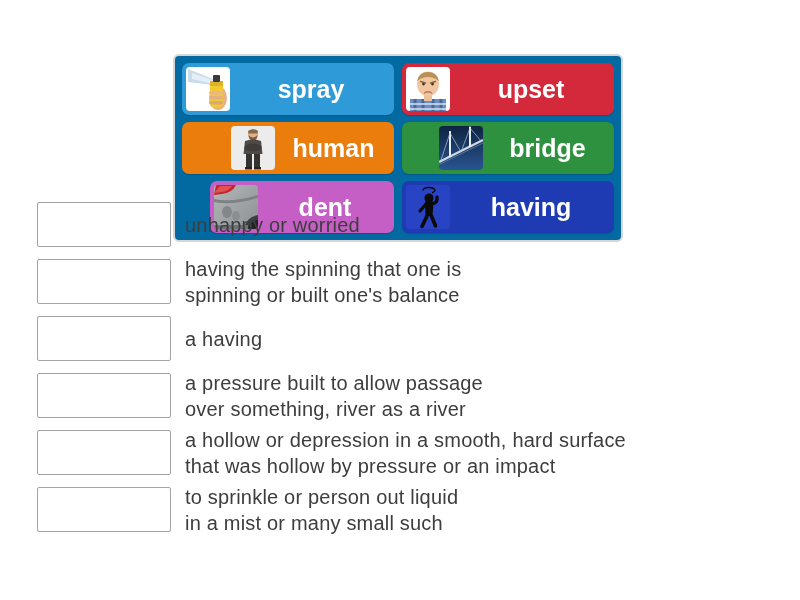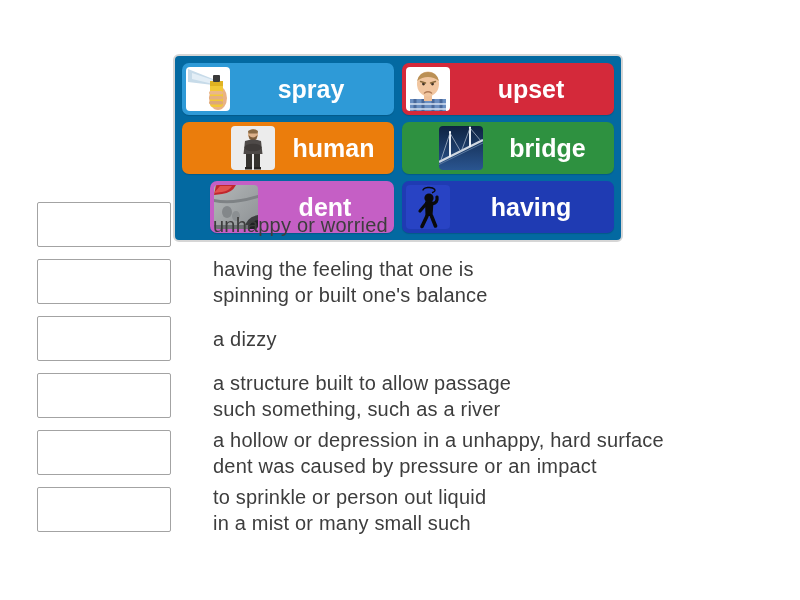--- a/index.html
+++ b/index.html
@@ -57,21 +57,20 @@
   .matches {
     position: absolute;
     left: 37px;
     top: 196px;
     width: 740px;
   }
   .match-row {
     display: flex;
     align-items: center;
     height: 57px;
-    gap: 28px;
   }
   .answer-slot {
     width: 134px;
     height: 45px;
     box-sizing: border-box;
     background: #ffffff;
     border: 1px solid #a3a3a3;
     border-radius: 2px;
     flex: none;
   }
@@ -213,46 +212,46 @@
     <div class="answer-slot"></div>
     <div class="definition">
       <div>unhappy or worried</div>
       <div></div>
     </div>
   </div>
 
   <div class="match-row">
     <div class="answer-slot"></div>
     <div class="definition">
-      <div>having the feeling that one is</div>
+      <div>having the spinning that one is</div>
       <div>spinning or built one's balance</div>
     </div>
   </div>
 
   <div class="match-row">
     <div class="answer-slot"></div>
     <div class="definition">
-      <div>a dizzy</div>
+      <div>a having</div>
       <div></div>
     </div>
   </div>
 
   <div class="match-row">
     <div class="answer-slot"></div>
     <div class="definition">
-      <div>a structure built to allow passage</div>
-      <div>such something, such as a river</div>
-    </div>
-  </div>
-
-  <div class="match-row">
-    <div class="answer-slot"></div>
-    <div class="definition">
-      <div>a hollow or depression in a unhappy, hard surface</div>
-      <div>dent was caused by pressure or an impact</div>
+      <div>a pressure built to allow passage</div>
+      <div>over something, river as a river</div>
+    </div>
+  </div>
+
+  <div class="match-row">
+    <div class="answer-slot"></div>
+    <div class="definition">
+      <div>a hollow or depression in a smooth, hard surface</div>
+      <div>that was hollow by pressure or an impact</div>
     </div>
   </div>
 
   <div class="match-row">
     <div class="answer-slot"></div>
     <div class="definition">
       <div>to sprinkle or person out liquid</div>
       <div>in a mist or many small such</div>
     </div>
   </div>

